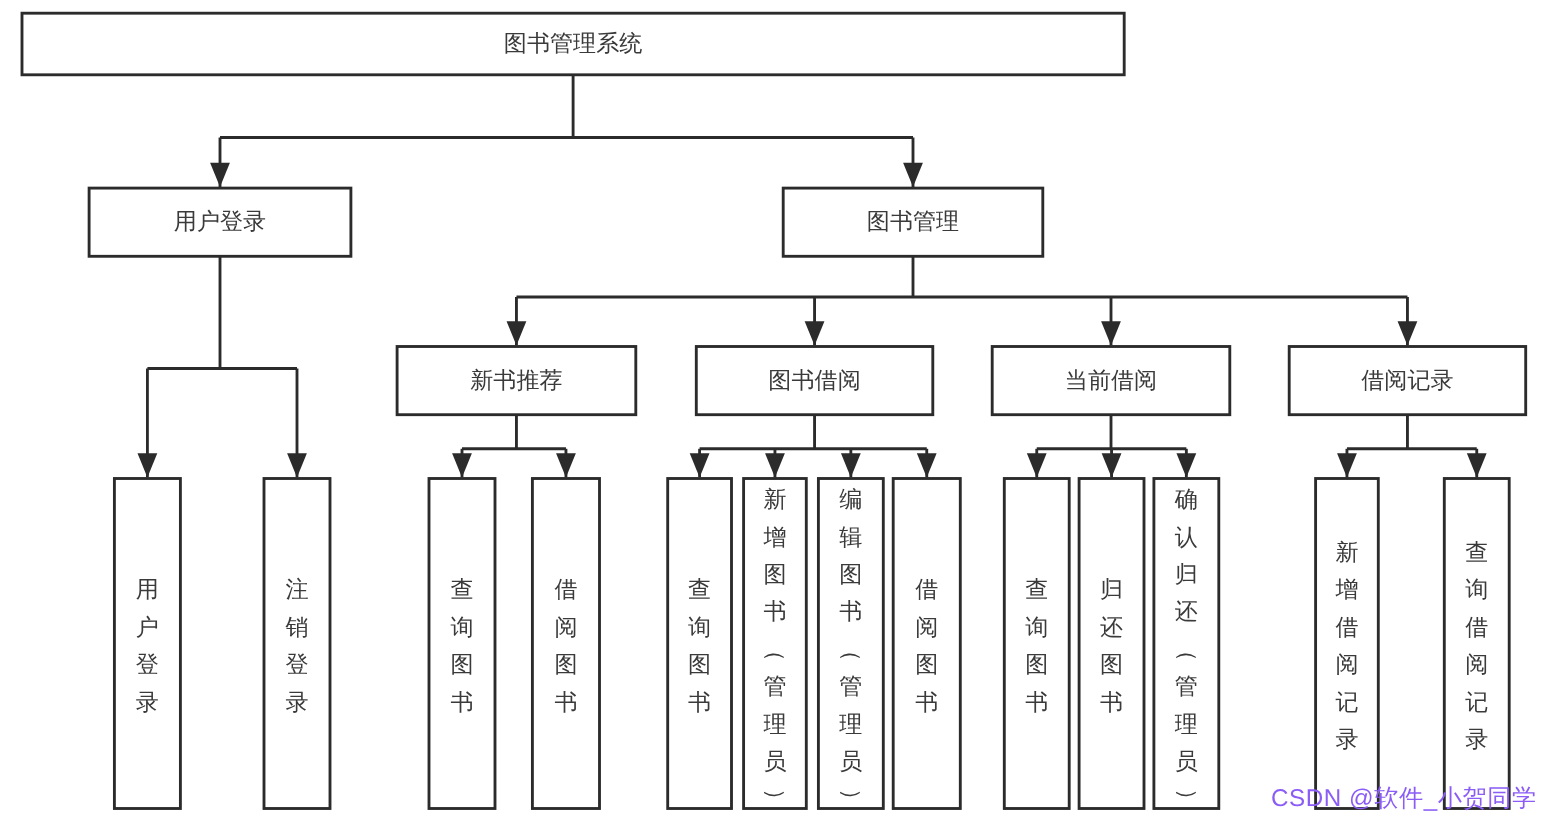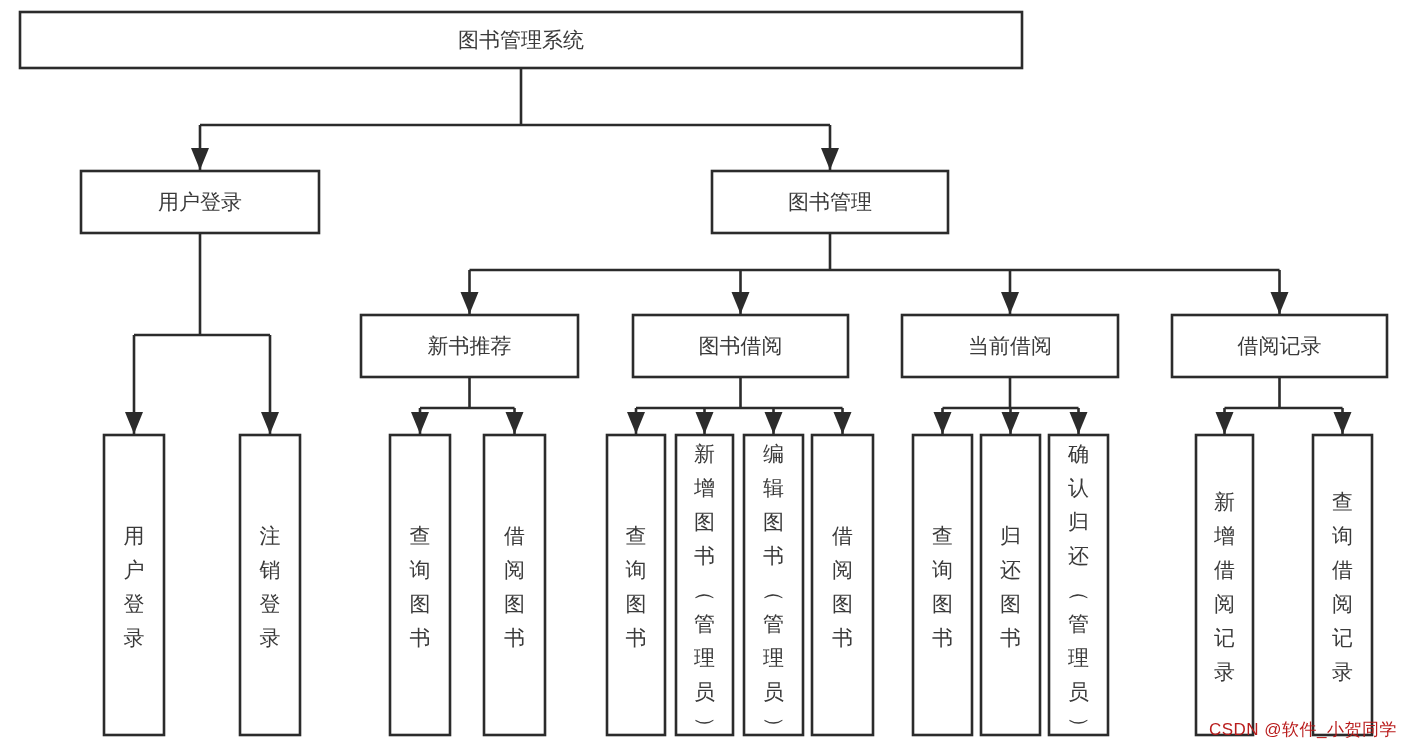--- a/index.html
+++ b/index.html
@@ -53,22 +53,22 @@
     font-family: "Liberation Sans", "DejaVu Sans", sans-serif;
     font-size: 21px;
     fill: #3a3a3a;
     text-anchor: middle;
   }
   .watermark {
     position: absolute;
     right: 8px;
     bottom: 6px;
     font-family: "Liberation Sans", "DejaVu Sans", sans-serif;
-    font-size: 17px;
-    color: #b91c1c;
+    font-size: 22px;
+    color: #8b5cf6;
     letter-spacing: 0.5px;
     white-space: nowrap;
     user-select: none;
   }
 </style>
 </head>
 <body>
 
 <div id="diagram-root">
   <svg class="diagram-canvas" viewBox="0 0 1405 747">

